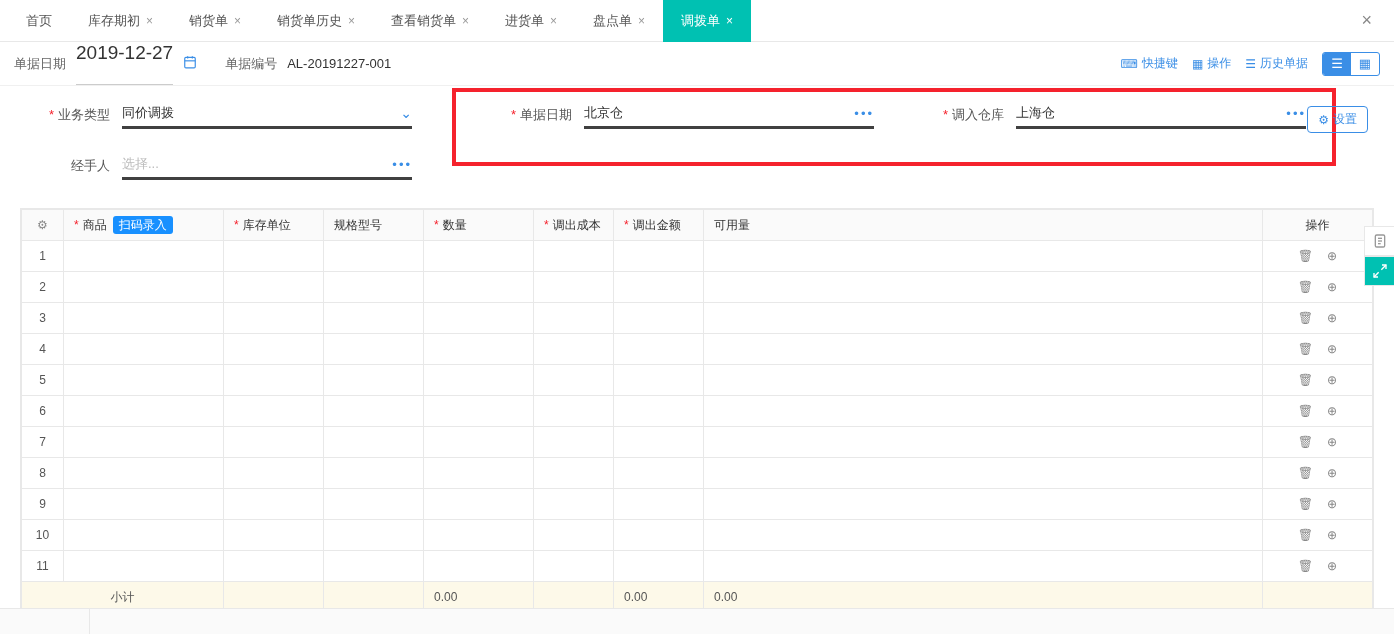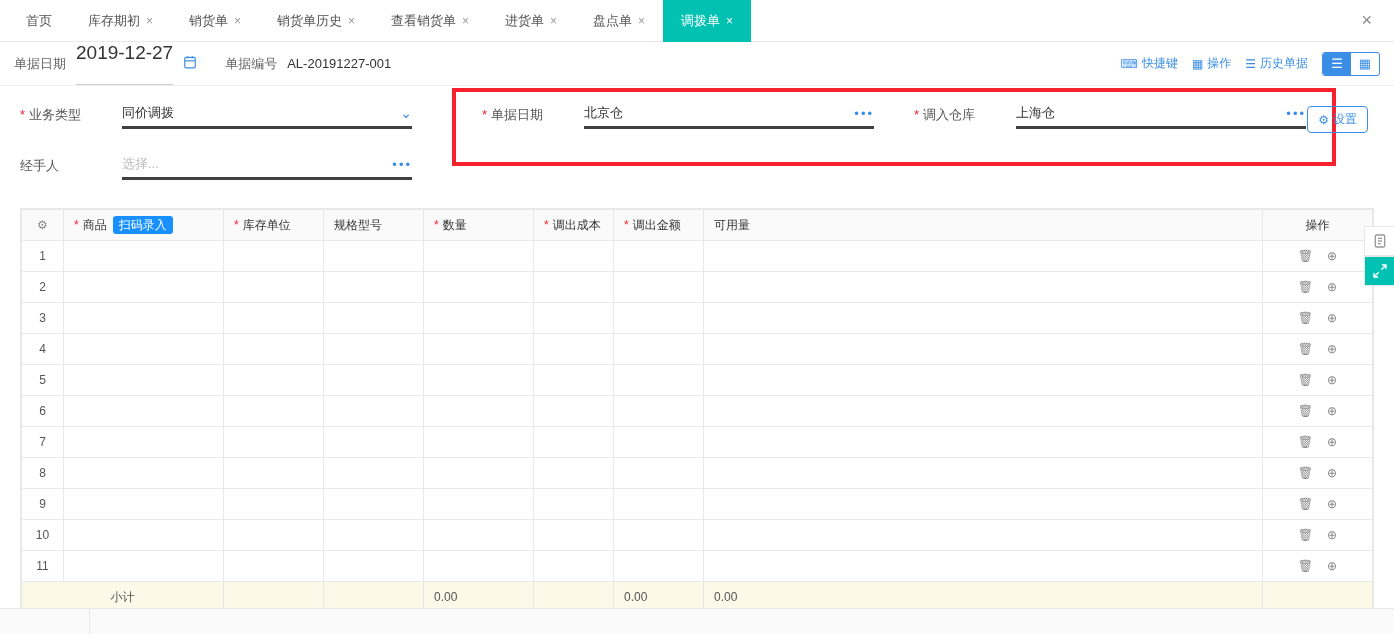--- a/index.html
+++ b/index.html
@@ -24,21 +24,21 @@
 .hdr-action { color: #3a8ee6; display: flex; align-items: center; gap: 4px; cursor: pointer; font-size: 12px; }
 .view-toggle { display: flex; border: 1px solid #3a8ee6; border-radius: 3px; overflow: hidden; }
 .view-btn { width: 28px; height: 22px; display: flex; align-items: center; justify-content: center; cursor: pointer; font-size: 13px; }
 .view-btn.active { background: #3a8ee6; color: #fff; }
 .view-btn:not(.active) { color: #3a8ee6; }
 
 
 .form-area { padding: 14px 20px 6px; position: relative; }
 .form-row { display: flex; align-items: center; gap: 40px; margin-bottom: 22px; }
 .field { display: flex; align-items: center; gap: 12px; }
-.field-label { width: 90px; color: #555; font-size: 13px; }
+.field-label { width: 90px; text-align: right; color: #555; font-size: 13px; }
 .req { color: #f5222d; margin-right: 4px; }
 .field-input { width: 290px; border-bottom: 3px solid #404040; padding: 4px 0; display: flex; align-items: center; justify-content: space-between; font-size: 13px; color: #333; min-height: 26px; }
 .field-input.placeholder { color: #bbb; }
 .dd-arrow { color: #3a8ee6; font-size: 14px; }
 .dots { color: #3a8ee6; letter-spacing: 2px; }
 .highlight-box { position: absolute; border: 4px solid #f5222d; top: 2px; left: 452px; width: 884px; height: 78px; pointer-events: none; }
 .settings-btn { border: 1px solid #3a8ee6; color: #3a8ee6; border-radius: 4px; padding: 4px 10px; display: flex; align-items: center; gap: 4px; cursor: pointer; font-size: 12px; position: absolute; right: 26px; top: 20px; }
 
 
 .table-wrap { padding: 0 20px; }

